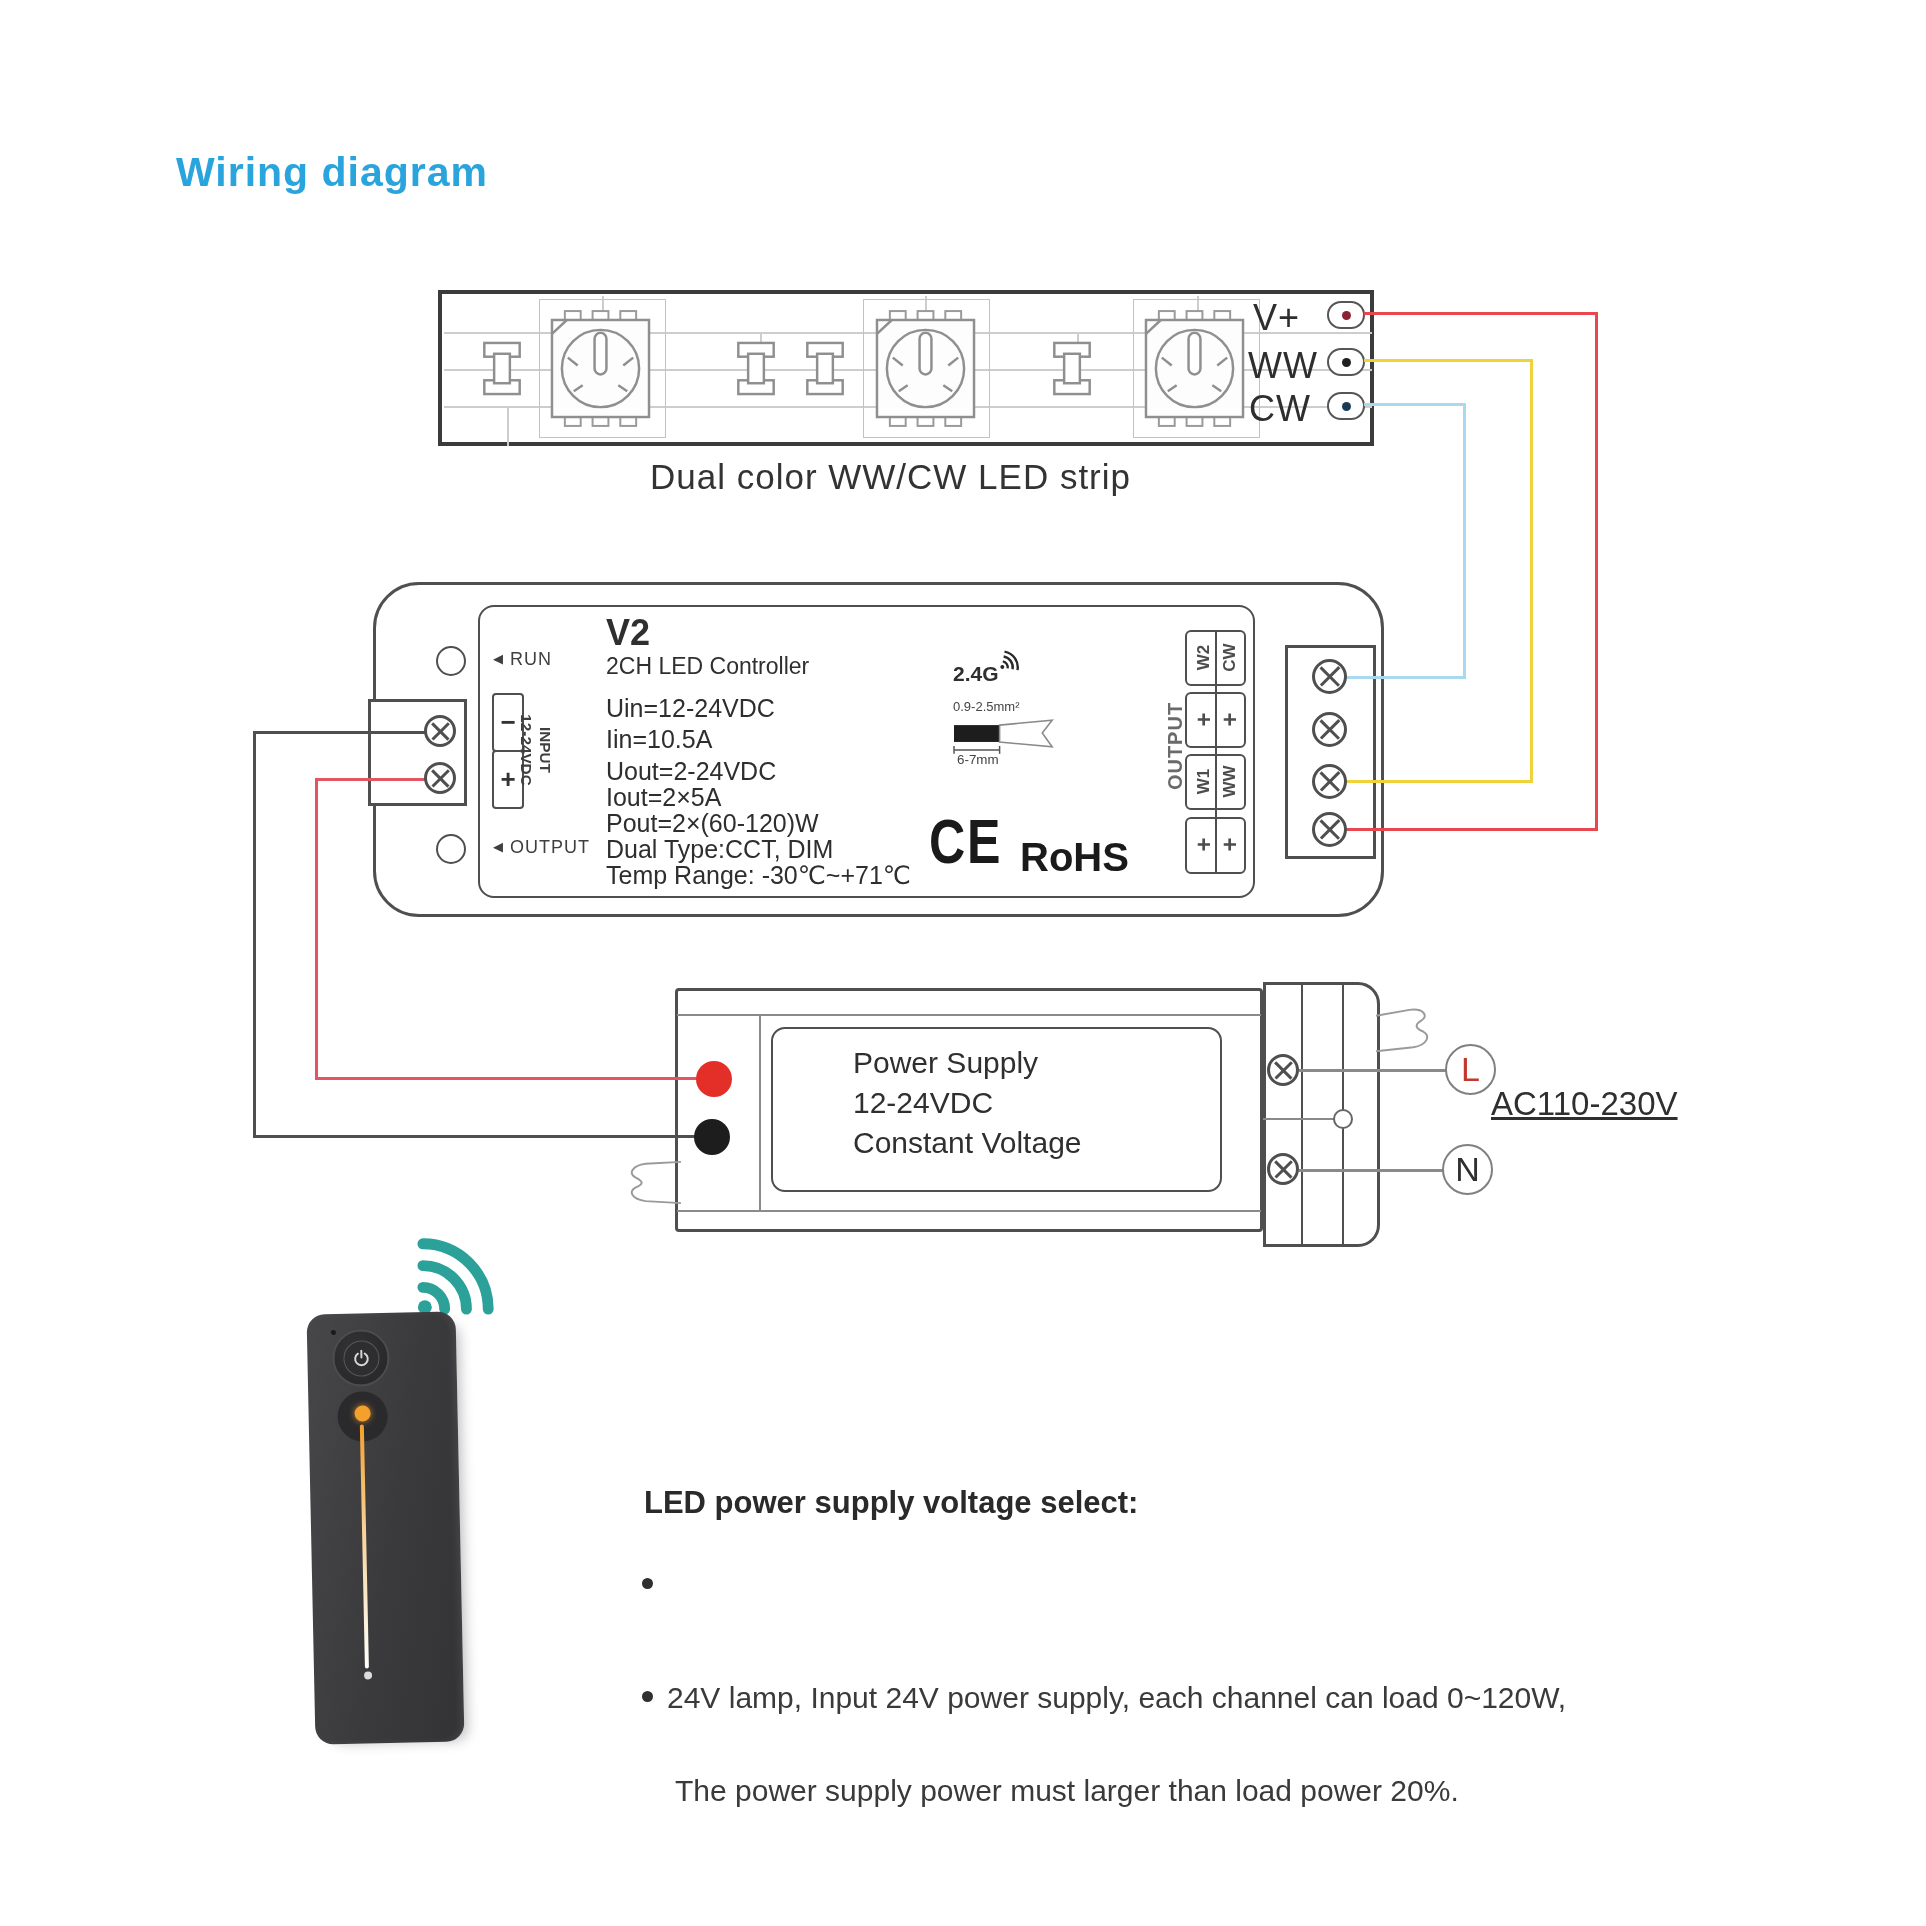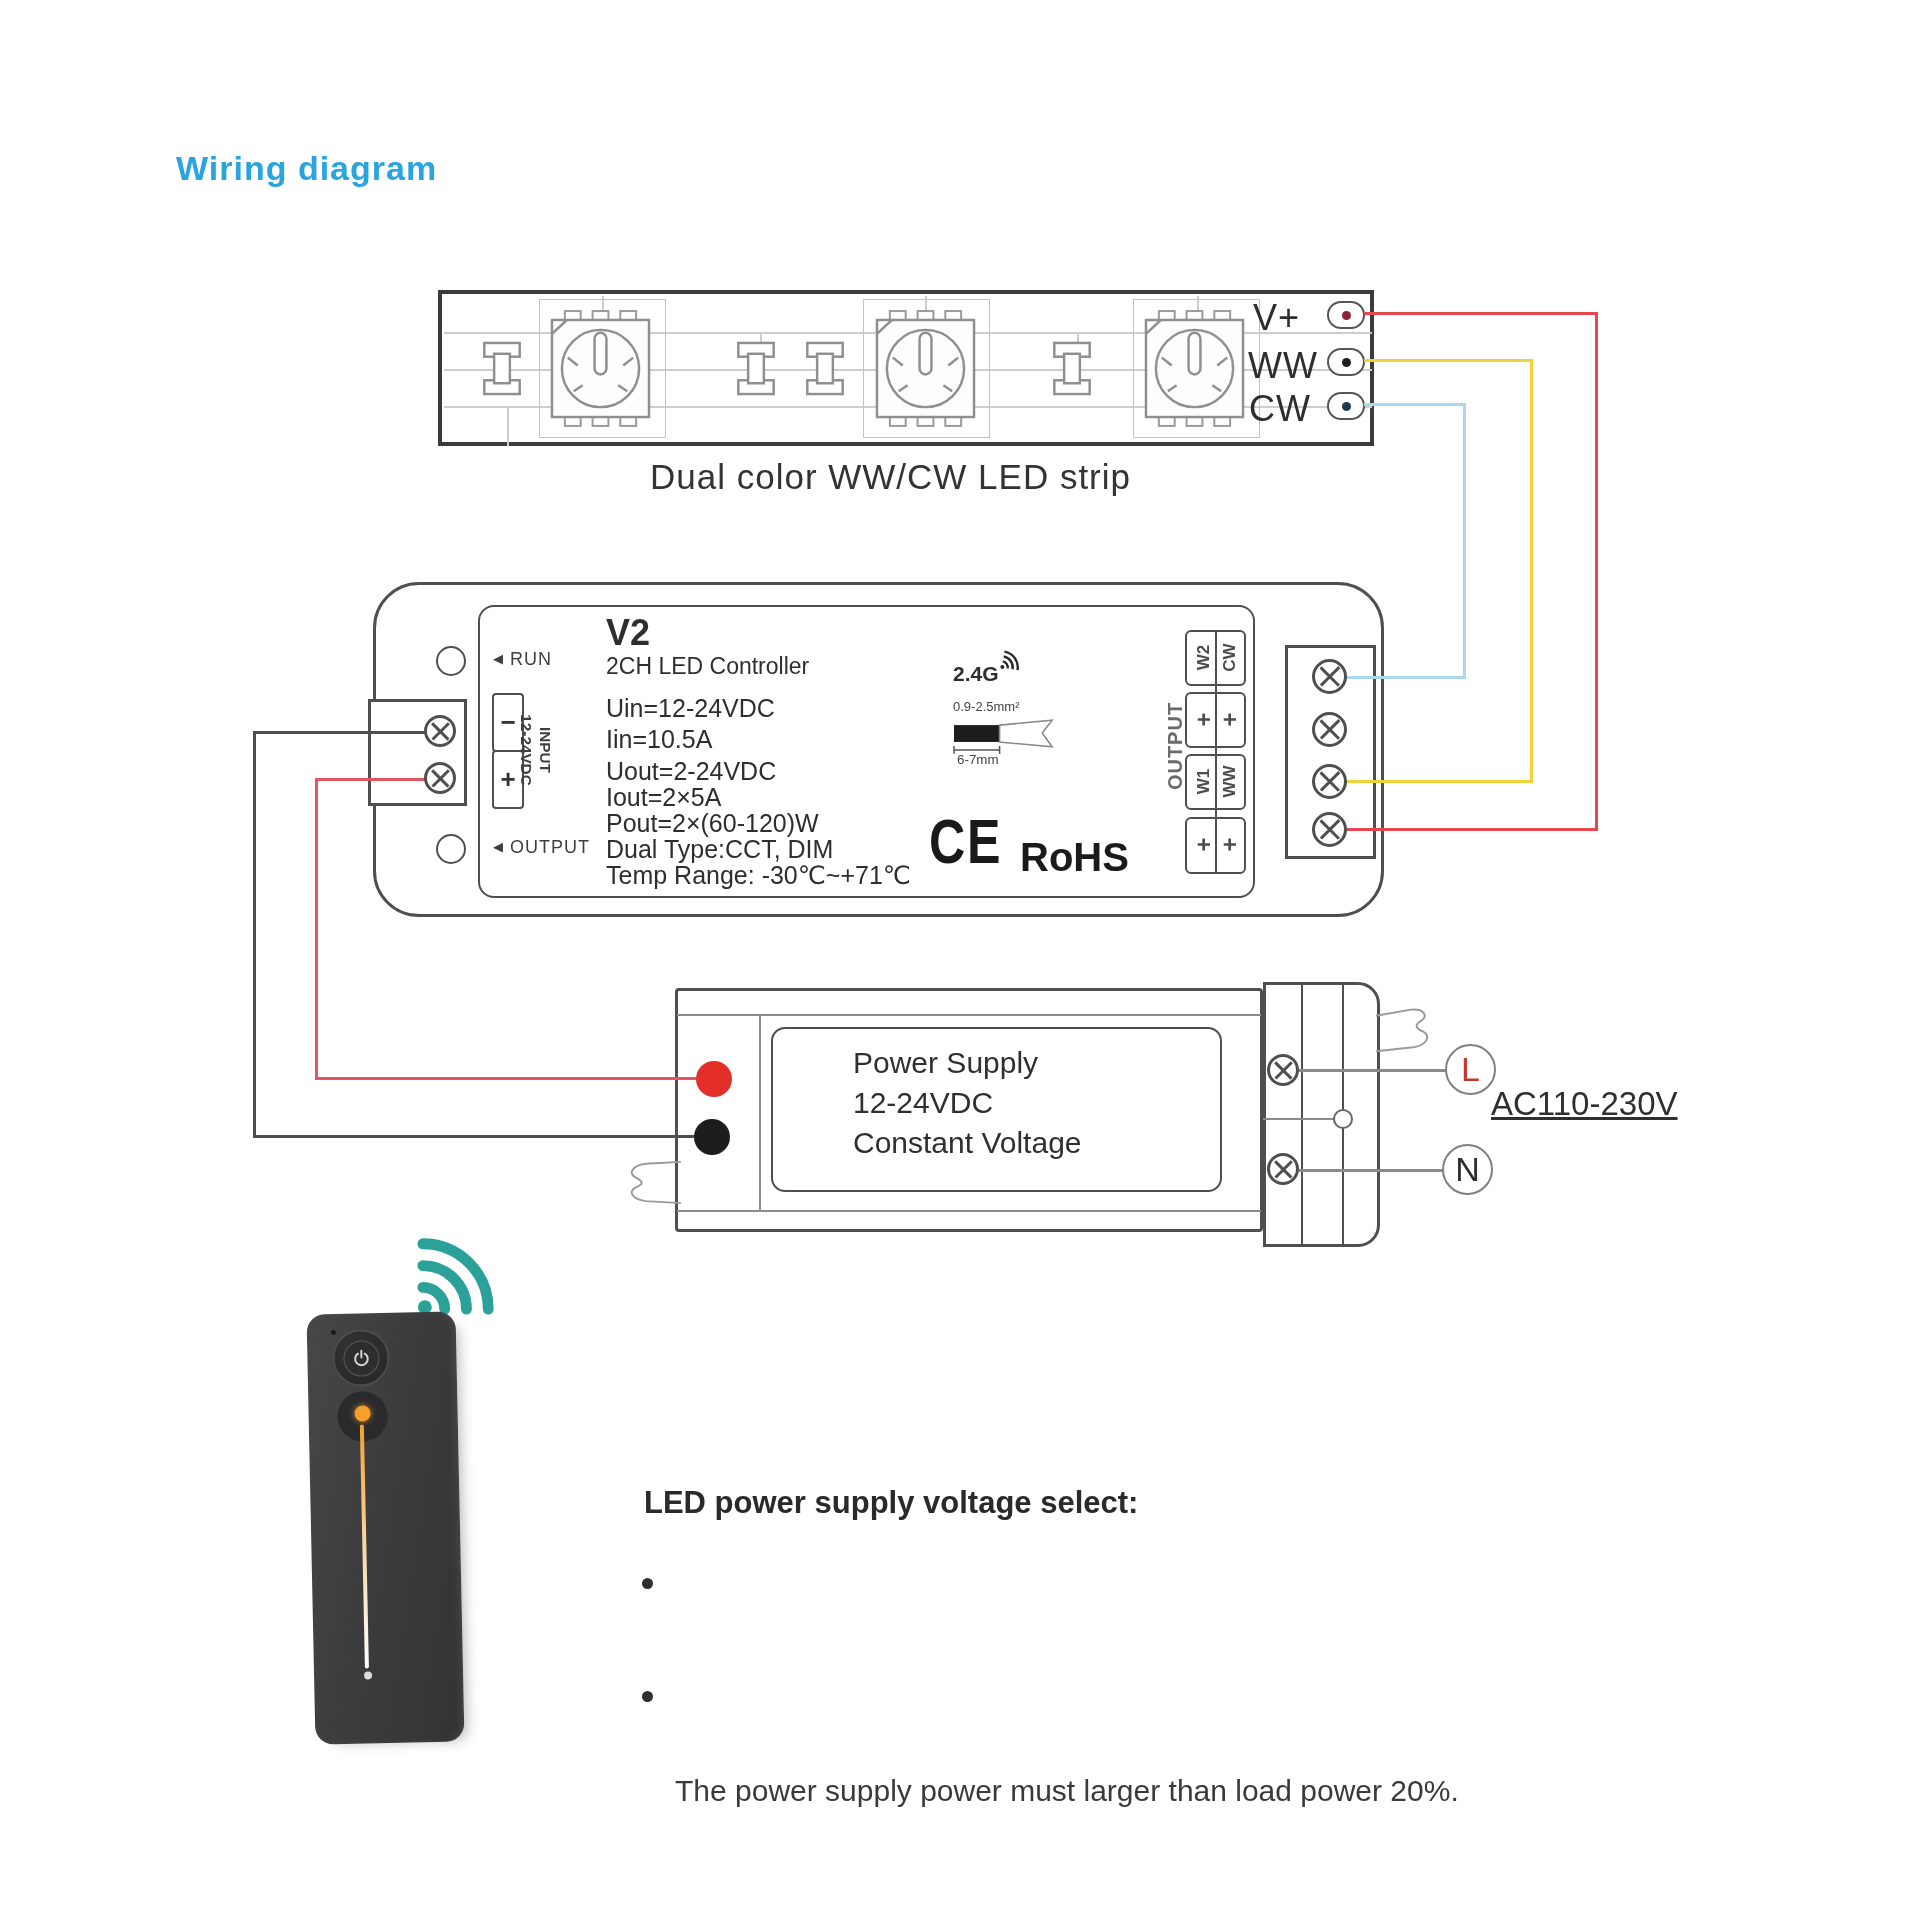--- a/index.html
+++ b/index.html
@@ -39,21 +39,21 @@
           background:linear-gradient(100deg,#47474a 0%,#3a3a3c 55%,#333335 100%);
           transform:rotate(-1.2deg);z-index:4;
           box-shadow:inset -5px 0 10px -3px rgba(255,255,255,.10), 10px 6px 14px -8px rgba(0,0,0,.30);}
   .note-row{position:absolute;display:flex;align-items:flex-start;width:1139px;}
   .note-dot{width:11px;height:11px;border-radius:50%;background:#2f2f2f;margin:12px 14px 0 0;flex:none;}
   .note-text{font-size:30px;color:#3a3a3a;line-height:38px;}
 </style>
 </head>
 <body>
 
-<div class="abs" style="left:176px;top:149px;font-size:34px;font-weight:700;color:var(--title-blue,#2aa4dd);letter-spacing:1px;">Wiring diagram</div>
+<div class="abs" style="left:176px;top:149px;font-size:41px;font-weight:700;color:var(--title-blue,#2aa4dd);letter-spacing:1px;">Wiring diagram</div>
 
 <div class="box" style="left:438px;top:290px;width:936px;height:156px;border-width:4px;border-color:#3b3b3b;">
   <div class="trace" style="left:2px;top:38px;width:928px;height:1.5px;"></div>
   <div class="trace" style="left:2px;top:75px;width:928px;height:1.5px;"></div>
   <div class="trace" style="left:2px;top:112px;width:928px;height:1.5px;"></div>
   <div class="trace" style="left:160px;top:2px;width:1.5px;height:22px;"></div>
   <div class="trace" style="left:483px;top:2px;width:1.5px;height:22px;"></div>
   <div class="trace" style="left:755px;top:2px;width:1.5px;height:22px;"></div>
   <div class="trace" style="left:65px;top:112px;width:1.5px;height:40px;"></div>
   <div class="trace" style="left:318px;top:40px;width:1.5px;height:36px;"></div>
@@ -307,15 +307,16 @@
   <div class="abs" style="left:51px;top:111px;width:4px;height:244px;border-radius:2px;background:linear-gradient(180deg,var(--remote-accent,#f59f2c) 0%,#f6d49c 45%,#ffffff 100%);z-index:1;"></div>
   <div class="abs" style="left:50px;top:358px;width:8px;height:8px;border-radius:50%;background:#dcdcdc;"></div>
 </div>
 
 <div class="abs" style="left:644px;top:1485px;font-size:31px;font-weight:700;color:#2a2a2a;">LED power supply voltage select:</div>
 <div class="note-row" style="left:642px;top:1566px;">
   <div class="note-dot"></div>
 </div>
 <div class="note-row" style="left:642px;top:1679px;">
   <div class="note-dot"></div>
+  <div class="note-text">24V lamp, Input 24V power supply, each channel can load 0~120W,</div>
 </div>
 <div class="abs note-text" style="left:675px;top:1772px;">The power supply power must larger than load power 20%.</div>
 
 
 </body></html>

